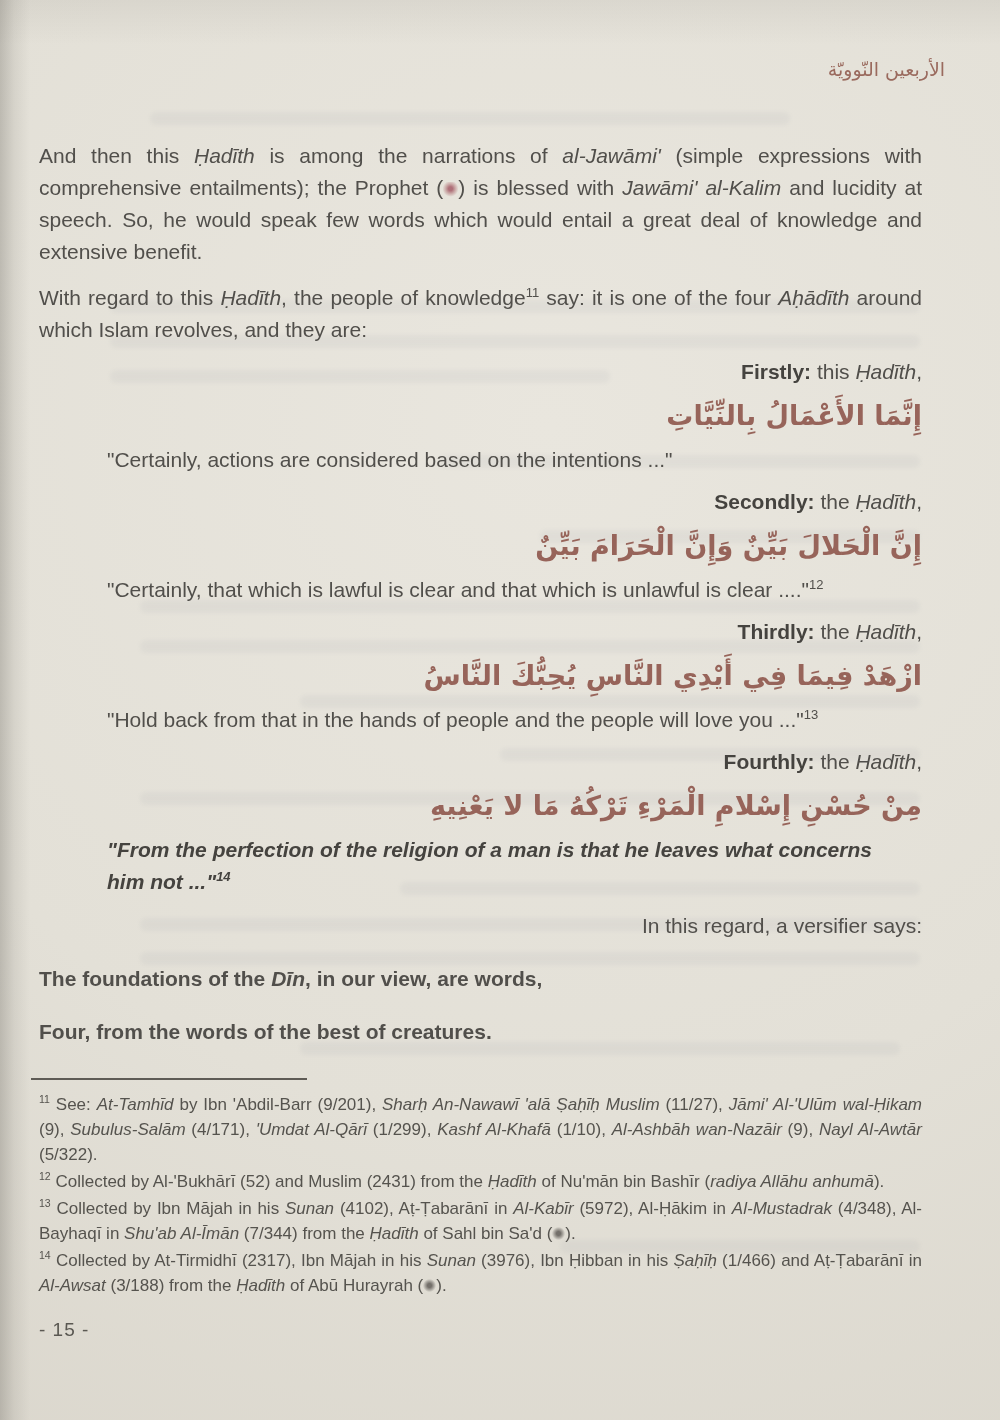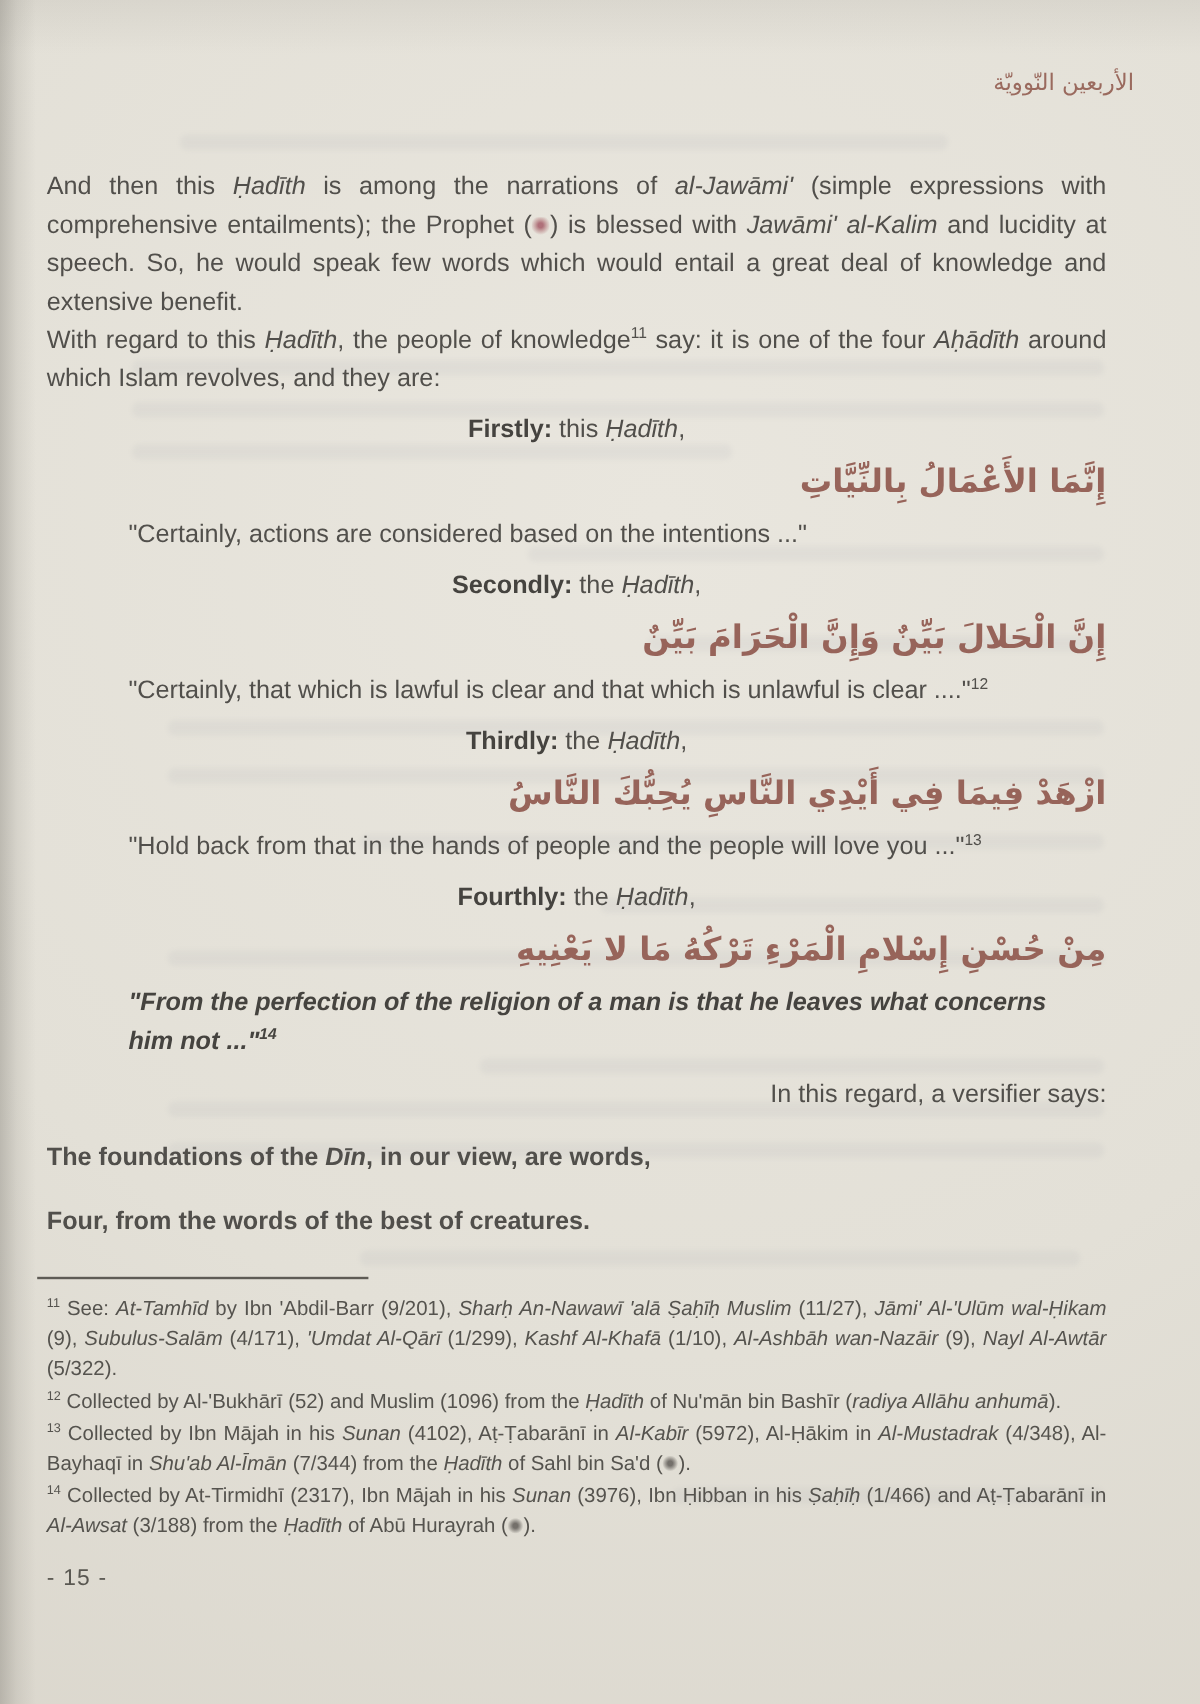--- a/index.html
+++ b/index.html
@@ -25,23 +25,23 @@
     font-size:21px;line-height:32px;
     text-align:justify;
   }
   .page-header{
     position:absolute;top:58px;right:55px;
     font-family:"DejaVu Sans",sans-serif;
     font-size:19px;color:#9a6a5e;direction:rtl;
     text-align:center;
   }
   .para{margin:0 0 0 0;}
-  .para + .para{}
+  .para + .para{margin-top:14px;}
   .hadith-item{margin-top:10px;}
-  .hadith-label{margin:0;text-align:center;}
+  .hadith-label{margin:0;text-align:right;}
   .hadith-arabic{
     margin:6px 0 6px 0;height:44px;line-height:44px;
     text-align:right;direction:rtl;
     font-family:"DejaVu Sans",sans-serif;
     font-size:27px;font-weight:bold;color:#97645a;
   }
   .hadith-quote{margin:4px 0 0 68px;text-align:left;}
   .quote-emphasis{font-weight:bold;font-style:italic;max-width:770px;color:#45433f;}
   .versifier-intro{margin-top:12px;text-align:right;}
   .verse-line{margin-top:12px;text-align:left;font-weight:bold;}
@@ -129,21 +129,21 @@
 
     <p class="versifier-intro"><span>In this regard, a versifier says:</span></p>
 
     <p class="verse-line"><span>The foundations of the </span><span class="it">Dīn</span><span>, in our view, are words,</span></p>
     <p class="verse-line"><span>Four, from the words of the best of creatures.</span></p>
 
     <div class="footnote-divider"></div>
 
     <div class="footnotes">
       <p class="footnote"><span class="sup">11</span><span> See: </span><span class="it">At-Tamhīd</span><span> by Ibn 'Abdil-Barr (9/201), </span><span class="it">Sharḥ An-Nawawī 'alā Ṣaḥīḥ Muslim</span><span> (11/27), </span><span class="it">Jāmi' Al-'Ulūm wal-Ḥikam</span><span> (9), </span><span class="it">Subulus-Salām</span><span> (4/171), </span><span class="it">'Umdat Al-Qārī</span><span> (1/299), </span><span class="it">Kashf Al-Khafā</span><span> (1/10), </span><span class="it">Al-Ashbāh wan-Nazāir</span><span> (9), </span><span class="it">Nayl Al-Awtār</span><span> (5/322).</span></p>
-      <p class="footnote"><span class="sup">12</span><span> Collected by Al-'Bukhārī (52) and Muslim (1096) from the </span><span class="it">Ḥadīth</span><span> of Nu'mān bin Bashīr (</span><span class="it">radiya Allāhu anhumā</span><span>).</span></p>
+      <p class="footnote"><span class="sup">12</span><span> Collected by Al-'Bukhārī (52) and Muslim (2431) from the </span><span class="it">Ḥadīth</span><span> of Nu'mān bin Bashīr (</span><span class="it">radiya Allāhu anhumā</span><span>).</span></p>
       <p class="footnote"><span class="sup">13</span><span> Collected by Ibn Mājah in his </span><span class="it">Sunan</span><span> (4102), Aṭ-Ṭabarānī in </span><span class="it">Al-Kabīr</span><span> (5972), Al-Ḥākim in </span><span class="it">Al-Mustadrak</span><span> (4/348), Al-Bayhaqī in </span><span class="it">Shu'ab Al-Īmān</span><span> (7/344) from the </span><span class="it">Ḥadīth</span><span> of Sahl bin Sa'd (</span><span class="glyph g-companion-honorific"></span><span>).</span></p>
       <p class="footnote"><span class="sup">14</span><span> Collected by At-Tirmidhī (2317), Ibn Mājah in his </span><span class="it">Sunan</span><span> (3976), Ibn Ḥibban in his </span><span class="it">Ṣaḥīḥ</span><span> (1/466) and Aṭ-Ṭabarānī in </span><span class="it">Al-Awsat</span><span> (3/188) from the </span><span class="it">Ḥadīth</span><span> of Abū Hurayrah (</span><span class="glyph g-companion-honorific"></span><span>).</span></p>
     </div>
 
     <div class="page-number">- 15 -</div>
 
   </div>
 </div>
 
 </body></html>

